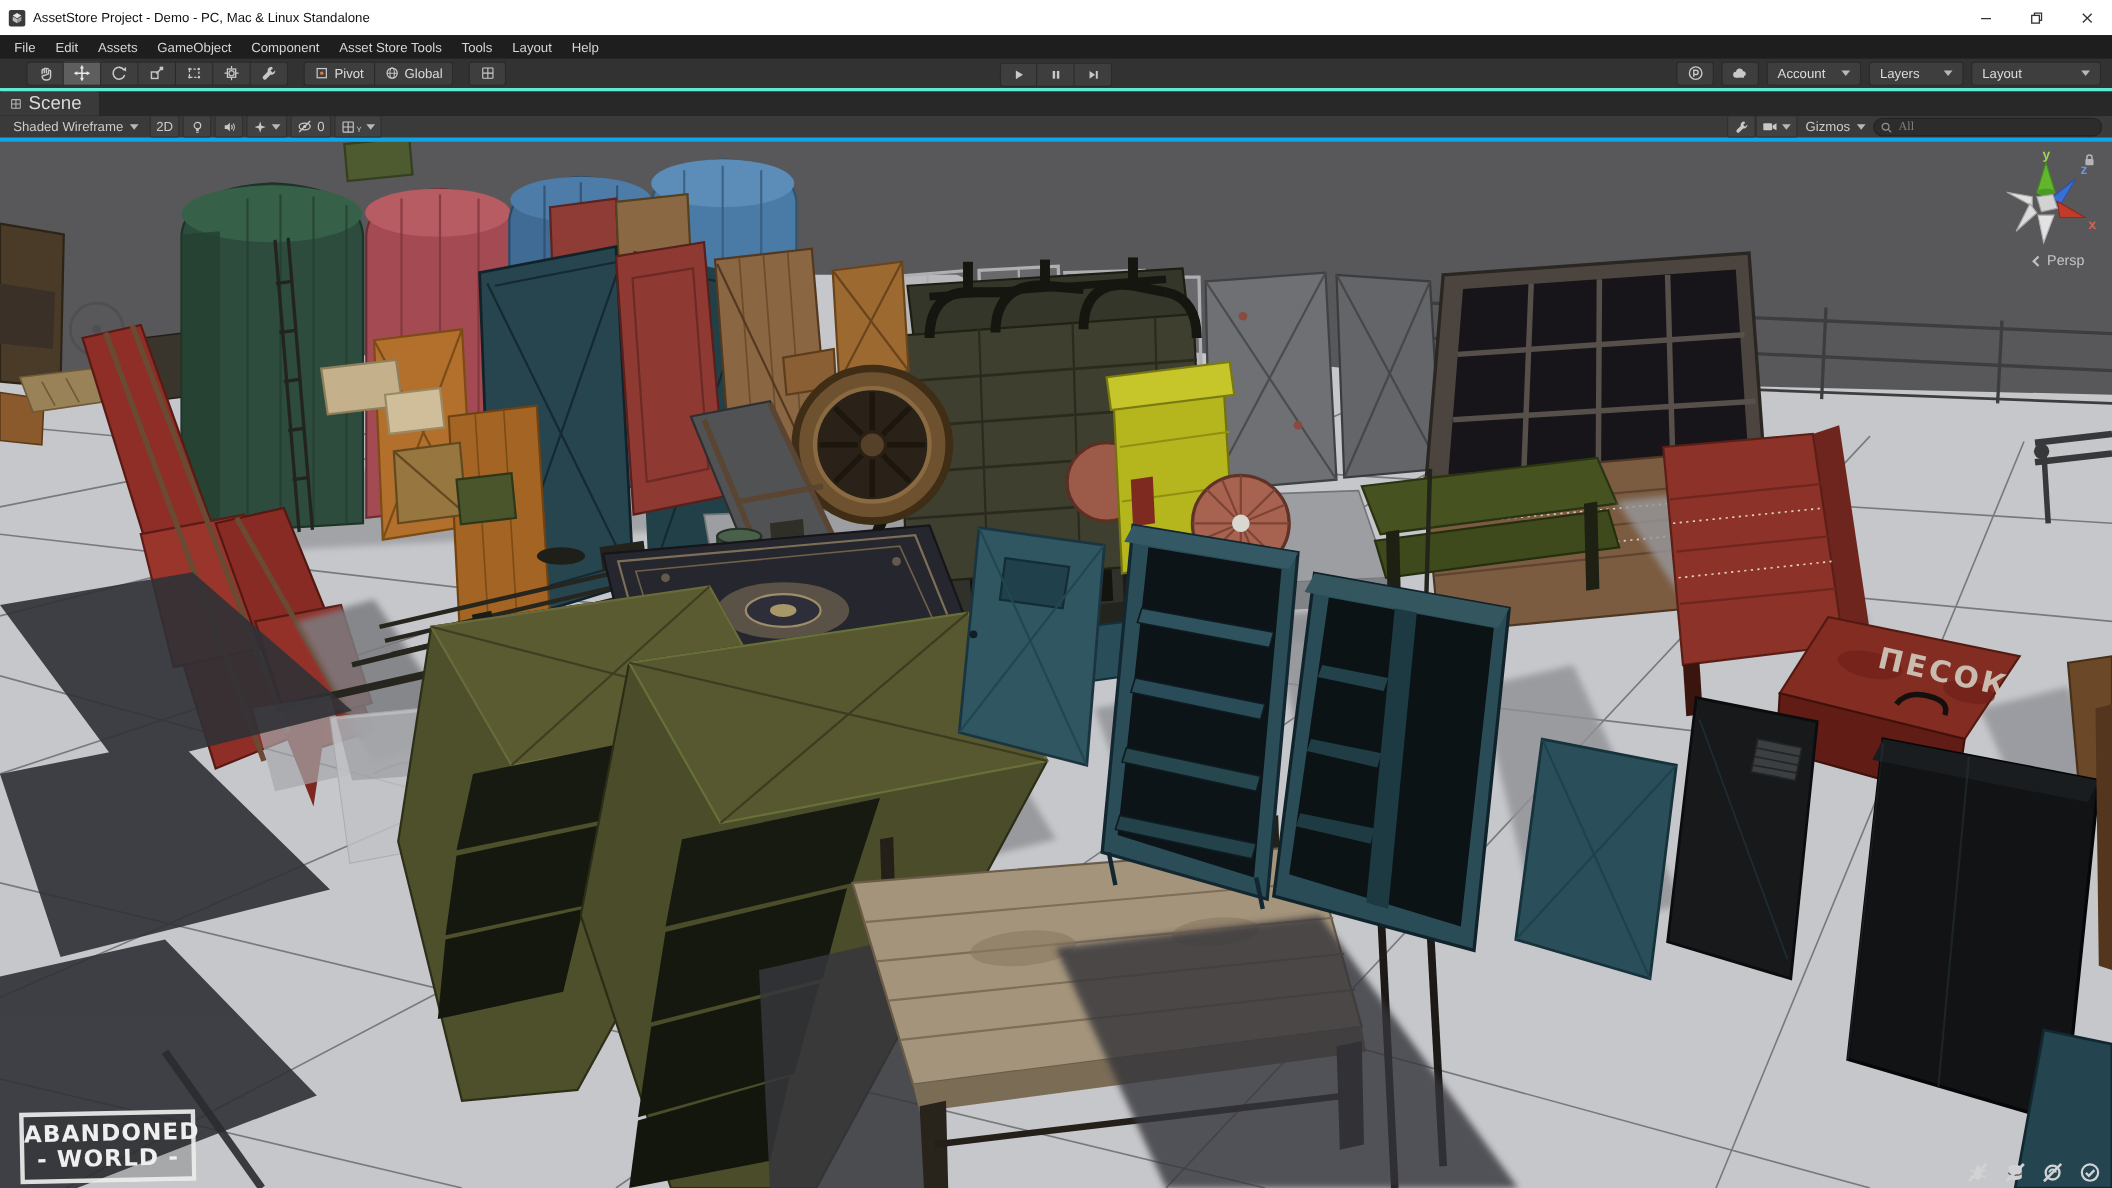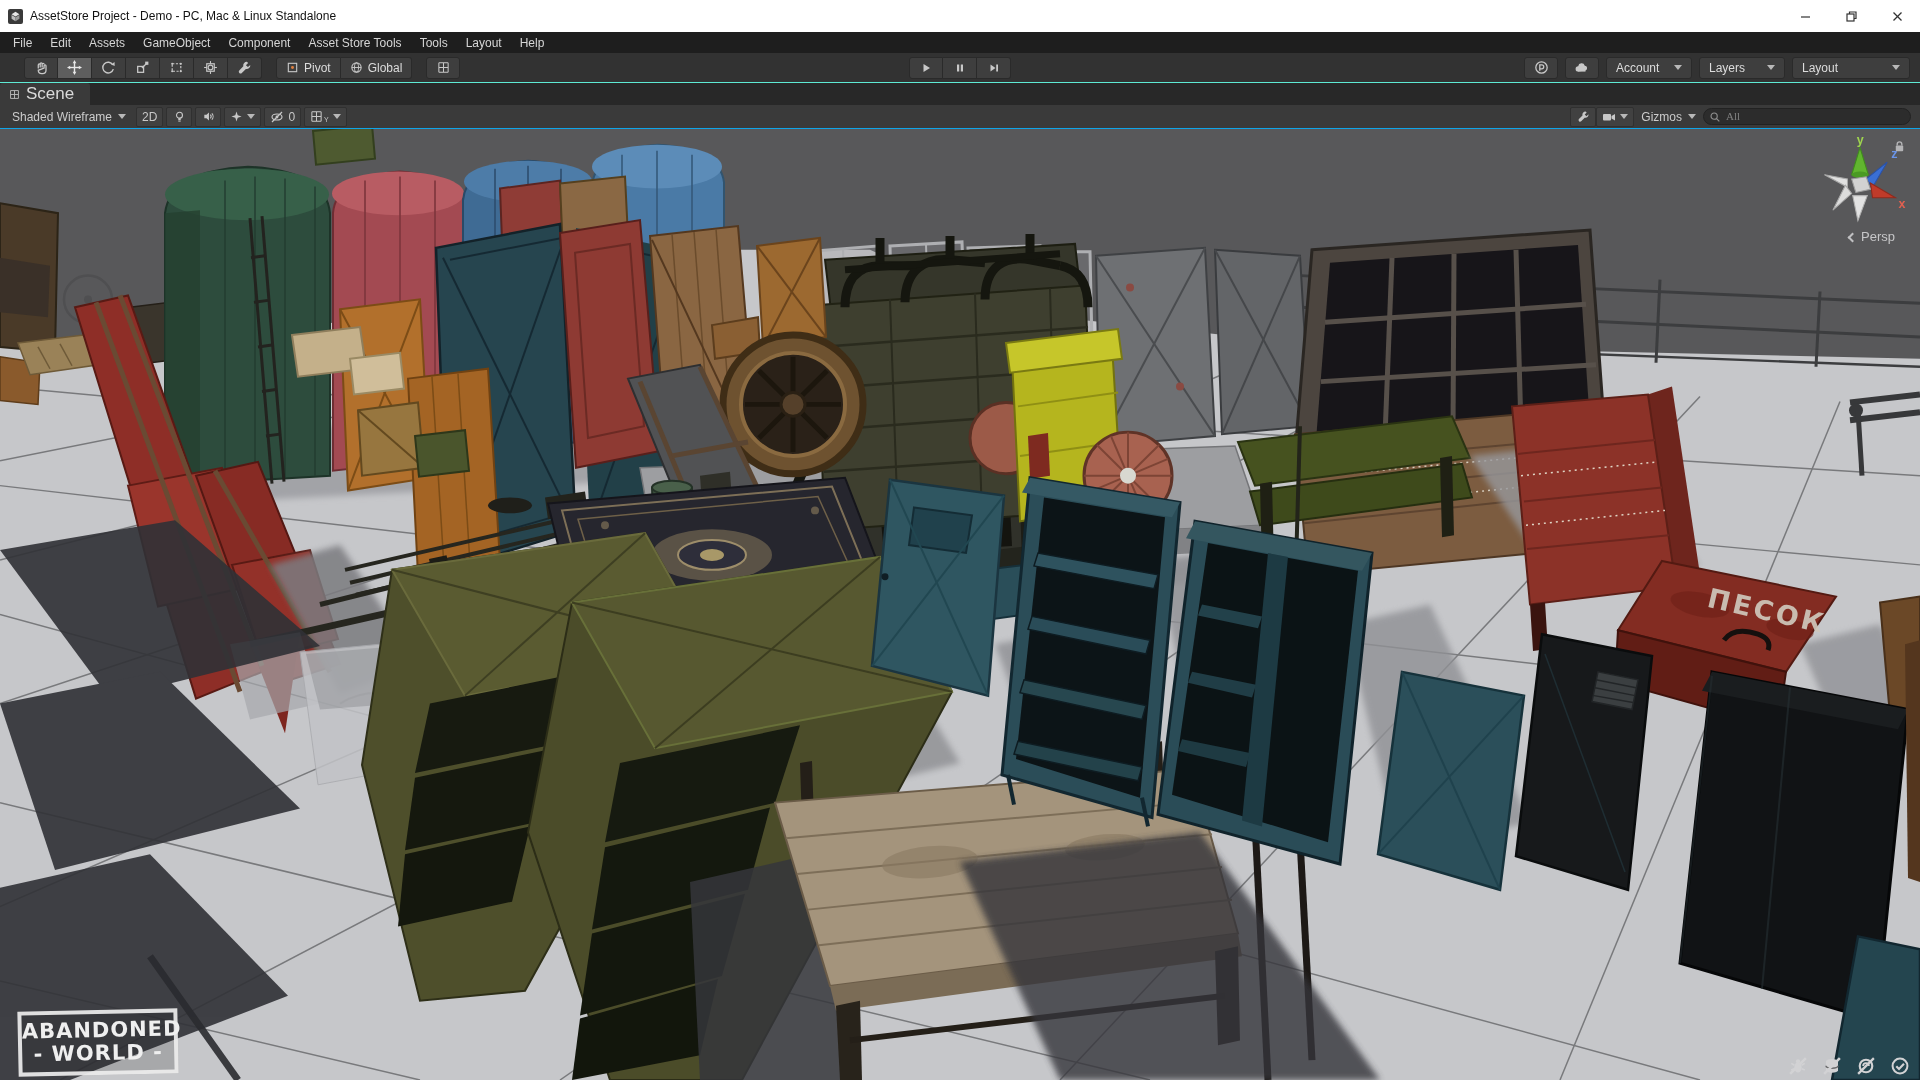--- a/index.html
+++ b/index.html
@@ -12,41 +12,41 @@
   .title-icon{width:15px;height:15px;margin:0 7px 0 8px;background:#3a3a3a;border-radius:2px;display:flex;align-items:center;justify-content:center}
   .win-controls{margin-left:auto;display:flex;height:100%}
   .win-btn{width:46px;height:100%;display:flex;align-items:center;justify-content:center}
   .win-btn svg{stroke:#333;stroke-width:1.2;fill:none}
 
   
   .menubar{height:21px;background:#1e1e1e;display:flex;align-items:flex-end;padding-left:4px;flex:0 0 auto}
   .menu-item{padding:0 9px;height:100%;display:flex;align-items:center;color:#d6d6d6;font-size:12px}
 
   
-  .toolbar{height:30px;background:#323232;border-bottom:1px solid #5eead4;display:flex;align-items:center;position:relative;flex:0 0 auto;padding:12px 10px}
+  .toolbar{height:30px;background:#323232;border-bottom:3px solid #5eead4;display:flex;align-items:center;position:relative;flex:0 0 auto;padding:12px 10px}
   .tool-group{display:flex;margin-left:14px}
   .tool-btn{width:34px;height:22px;background:#3e3e3e;border:1px solid #2a2a2a;border-left-width:0;display:flex;align-items:center;justify-content:center;gap:5px}
   .tool-btn:first-child{border-left-width:1px;border-radius:3px 0 0 3px}
   .tool-btn:last-child{border-radius:0 3px 3px 0}
   .tool-btn.single{border-left-width:1px;border-radius:3px}
   .tool-btn.active{background:#5e5e5e}
   .tool-btn.labeled{width:auto;padding:0 9px;color:#dcdcdc;font-size:12px}
   .tool-btn svg{display:block}
   .play-group{position:absolute;left:50%;top:4px;transform:translateX(-50%);display:flex}
   .right-group{margin-left:auto;display:flex;align-items:flex-end;gap:7px}
   .dropdown-btn{height:22px;background:#3e3e3e;border:1px solid #2a2a2a;border-radius:3px;color:#dcdcdc;font-size:12px;display:flex;align-items:center;justify-content:space-between;padding:0 9px}
   .dd-account{width:86px}.dd-layers{width:86px}.dd-layout{width:118px}
   .caret{width:0;height:0;border-left:4px solid transparent;border-right:4px solid transparent;border-top:5px solid #b8b8b8}
 
   
   .tabbar{height:22px;background:#282828;display:flex;align-items:flex-end;flex:0 0 auto}
   .tab{height:22px;background:#3a3a3a;display:flex;align-items:center;gap:6px;padding:0 16px 0 9px;font-size:17px;color:#dadada;border-radius:3px 3px 0 0}
 
   
-  .controlsbar{height:24px;background:#3a3a3a;border-bottom:1px solid #0ea5e9;display:flex;align-items:center;font-size:12px;color:#cccccc;padding:0 5px;gap:3px;flex:0 0 auto}
+  .controlsbar{height:24px;background:#3a3a3a;border-bottom:4px solid #0ea5e9;display:flex;align-items:center;font-size:12px;color:#cccccc;padding:0 5px;gap:3px;flex:0 0 auto}
   .ctrl-dd{display:flex;align-items:center;gap:6px;padding:0 7px;height:20px}
   .ctrl-btn{min-width:26px;height:20px;display:flex;align-items:center;justify-content:center;gap:4px;background:#414141;border:1px solid #303030;border-radius:2px;padding:0 5px;color:#c8c8c8}
   .ctrl-right{margin-left:auto;display:flex;align-items:center;gap:0}
   .search-wrap{position:relative;margin-right:4px}
   .scene-search{width:208px;height:17px;background:#2c2c2c;border:1px solid #222;border-radius:9px;color:#bbb;font-size:11px;padding:0 8px 1px 22px;outline:none;font-family:Liberation Serif, serif}
   .scene-search::placeholder{color:#818181}
   .search-icon{position:absolute;left:6px;top:3px}
   .grid-axis{font-size:7px;color:#c8c8c8;margin-left:-3px;margin-top:6px}
 
   

